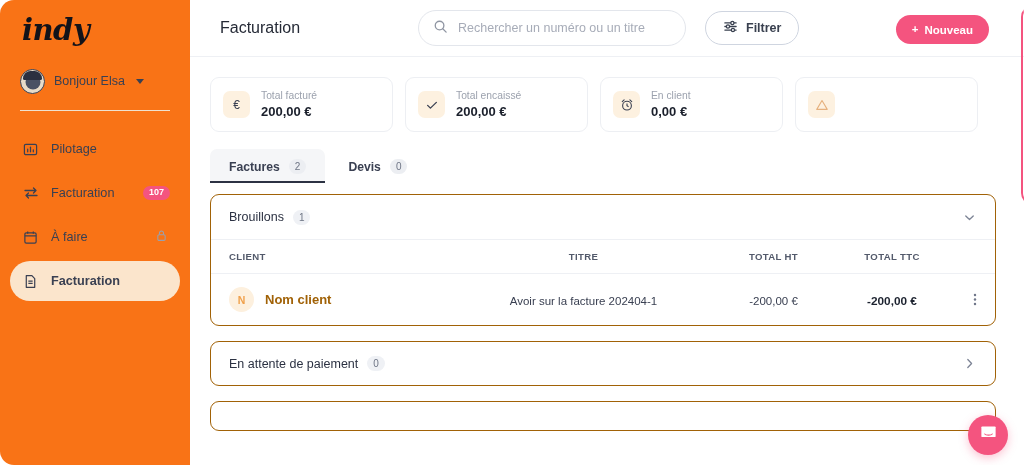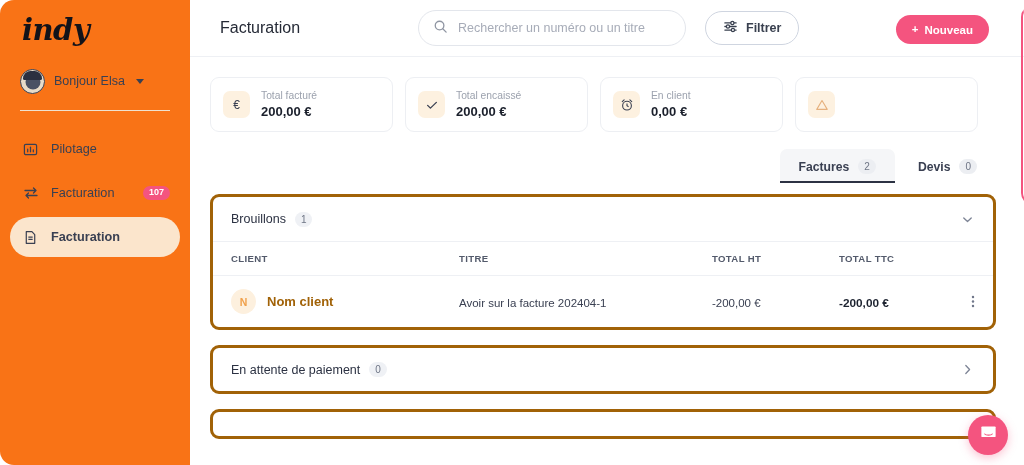--- a/index.html
+++ b/index.html
@@ -258,21 +258,20 @@
     font-weight: 700;
     color: #1A1F2B;
     line-height: 1.35;
   }
 
   .tabs {
     display: flex;
     align-items: flex-end;
     margin: 17px 0 0 0;
     gap: 4px;
-    justify-content: flex-end;
   }
   .tab {
     display: flex;
     align-items: center;
     gap: 9px;
     padding: 10px 19px 9px 19px;
     border-radius: 7px 7px 0 0;
     cursor: pointer;
     position: relative;
   }
@@ -287,25 +286,26 @@
   .tab-cnt {
     font-size: 10px;
     color: #6E7585;
     background: #ECEEF2;
     border-radius: 8px;
     padding: 2px 6px;
     line-height: 1.1;
   }
 
   .panel {
-    border: 3px solid #a16207;
+    border: 1px solid #a16207;
     border-radius: 9px;
     background: #fff;
     margin-top: 11px;
     overflow: hidden;
+    text-align: center;
   }
   .panel-head {
     height: 44px;
     display: flex;
     align-items: center;
     padding: 0 18px;
     gap: 9px;
     cursor: pointer;
   }
   .panel-title { font-size: 12.5px; color: #2B3142; }
@@ -413,20 +413,37 @@
         <span class="nav-ico">
           <svg width="16" height="16" viewBox="0 0 16 16" fill="none" stroke="#3A4052" stroke-width="1.3" stroke-linecap="round" stroke-linejoin="round">
             <path d="M2 5.5h11M10.5 3l2.5 2.5-2.5 2.5"></path>
             <path d="M14 10.5H3M5.5 8L3 10.5 5.5 13"></path>
           </svg>
         </span>
         <span class="nav-label">Facturation</span>
         <span class="nav-badge">107</span>
       </div>
 
+      <div class="nav-item">
+        <span class="nav-ico">
+          <svg width="15" height="15" viewBox="0 0 16 16" fill="none" stroke="#3A4052" stroke-width="1.3">
+            <rect x="2" y="3" width="12" height="11" rx="1.5"></rect>
+            <line x1="2" y1="6.3" x2="14" y2="6.3"></line>
+            <line x1="5" y1="1.6" x2="5" y2="4"></line>
+            <line x1="11" y1="1.6" x2="11" y2="4"></line>
+          </svg>
+        </span>
+        <span class="nav-label">À faire</span>
+        <span class="nav-lock">
+          <svg width="13" height="13" viewBox="0 0 16 16" fill="none" stroke="#9aa0ad" stroke-width="1.3">
+            <rect x="3.5" y="7" width="9" height="7" rx="1.5"></rect>
+            <path d="M5.5 7V5a2.5 2.5 0 015 0v2"></path>
+          </svg>
+        </span>
+      </div>
 
       <div class="nav-item active">
         <span class="nav-ico">
           <svg width="15" height="15" viewBox="0 0 16 16" fill="none" stroke="#3A4052" stroke-width="1.3" stroke-linejoin="round">
             <path d="M3.5 1.8h6L12.5 5v9.2h-9z"></path>
             <path d="M5.7 7.5h4.6M5.7 10h4.6"></path>
           </svg>
         </span>
         <span class="nav-label">Facturation</span>
       </div>

